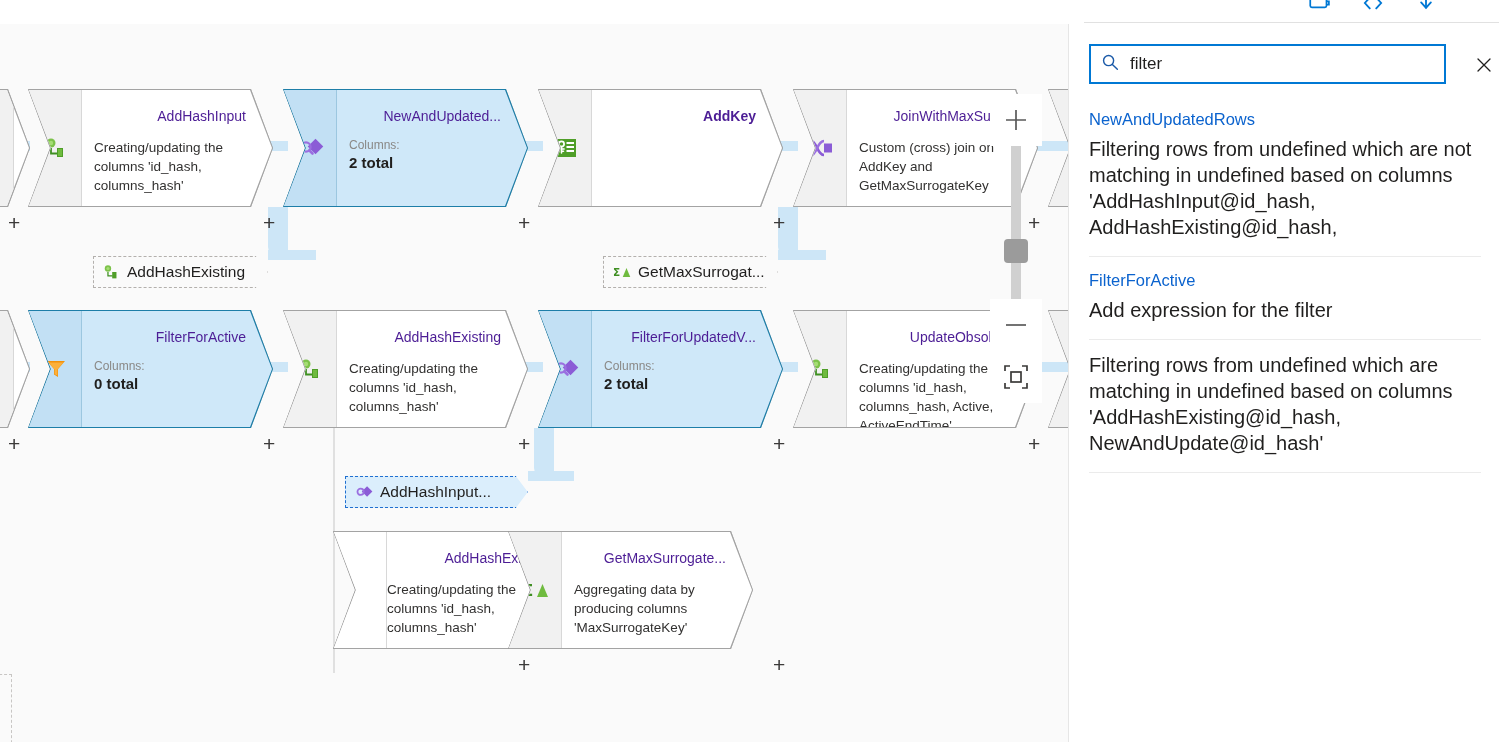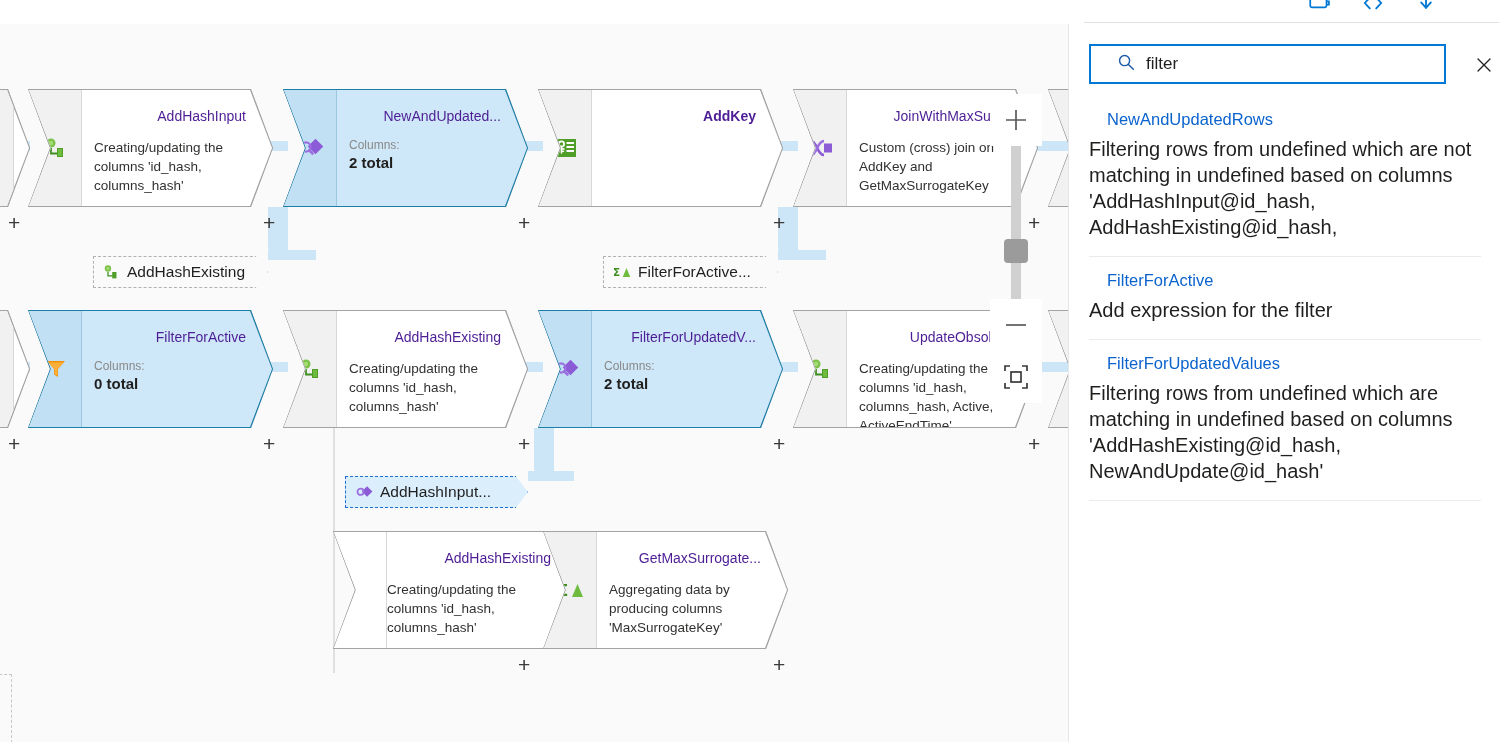--- a/index.html
+++ b/index.html
@@ -149,35 +149,35 @@
     position: absolute; left: 1069px; top: 24px; width: 430px; height: 718px;
     background: #ffffff;
   }
   .searchrow {
     position: absolute; left: 20px; top: 20px; width: 392px; height: 40px;
     display: flex; align-items: center;
   }
   .searchbox {
     width: 357px; height: 40px;
     border: 2px solid #0078d4; background: #ffffff;
-    display: flex; align-items: center; gap: 10px; padding: 0 26px;
+    display: flex; align-items: center; gap: 10px; padding: 0 10px;
   }
   .searchbox .stext {
     font-size: 17px; color: #201f1e; line-height: 20px;
     white-space: nowrap; overflow: hidden;
   }
   .closebtn {
     position: absolute; left: 380px; top: 6px;
     width: 30px; height: 30px; display: flex; align-items: center; justify-content: center;
   }
   .results { position: absolute; left: 20px; top: 76px; width: 392px; }
   .result { padding: 12px 0 16px 0; border-bottom: 1px solid #ebebeb; }
   .result:first-child { padding-top: 8px; }
   .rtitle {
-    font-size: 16.5px; color: #0b63ce; line-height: 22px; margin-bottom: 6px; margin-left: 18px;
+    font-size: 16.5px; color: #0b63ce; line-height: 22px; margin-bottom: 6px;
   }
   .rdesc {
     font-size: 20px; color: #201f1e; line-height: 26px;
     white-space: pre-line;
   }
 
   .icon { display: block; }
 </style>
 </head>
 <body>
@@ -358,21 +358,21 @@
     </div>
 
     <div class="chip" style="left:603px; top:232px; width:175px;">
       <div class="chipbg"></div>
       <span class="cicon">
         <svg width="18" height="15" viewBox="0 0 24 20">
           <text x="0" y="15" font-family="DejaVu Sans, sans-serif" font-size="14" font-weight="bold" fill="#3f8f22">Σ</text>
           <path d="M13 16 18 4l5 12z" fill="#6fbb3f"></path>
         </svg>
       </span>
-      <span class="ctext">FilterForActive...</span>
+      <span class="ctext">GetMaxSurrogat...</span>
     </div>
 
     <div class="node sel" style="left:28px; top:286px; width:245px;">
       <div class="shape"></div>
       <div class="inner">
         <div class="gutter">
           <svg class="icon" width="24" height="24" viewBox="0 0 24 24">
             <path d="M3 4h18l-7 8v8l-4-2.5V12z" fill="#f2910a"></path>
             <path d="M4.6 5.5h14.8l-6 7v6.2l-2.8-1.8V12.5z" fill="#fbb03b"></path>
           </svg>
@@ -462,21 +462,21 @@
       <div class="inner">
         <div class="gutter" style="background:#ffffff;"></div>
         <div class="body" style="padding-left:0;">
           <div class="title">AddHashExisting</div>
           <div class="desc">Creating/updating the columns 'id_hash, columns_hash'</div>
         </div>
       </div>
     </div>
     <div class="plus" style="left:518px; top:630px;">+</div>
 
-    <div class="node" style="left:543px; top:507px; width:245px;">
+    <div class="node" style="left:508px; top:507px; width:245px;">
       <div class="shape"></div>
       <div class="inner">
         <div class="gutter">
           <svg class="icon" width="26" height="20" viewBox="0 0 26 20">
             <text x="0" y="16" font-family="DejaVu Sans, sans-serif" font-size="15" font-weight="bold" fill="#3f8f22">Σ</text>
             <path d="M14 17 19.5 4 25 17z" fill="#6fbb3f"></path>
           </svg>
         </div>
         <div class="body">
           <div class="title">GetMaxSurrogate...</div>
@@ -534,20 +534,19 @@
     <div class="results">
       <div class="result">
         <div class="rtitle">NewAndUpdatedRows</div>
         <div class="rdesc">Filtering rows from undefined which are not matching in undefined based on columns 'AddHashInput@id_hash, AddHashExisting@id_hash,</div>
       </div>
       <div class="result">
         <div class="rtitle">FilterForActive</div>
         <div class="rdesc">Add expression for the filter</div>
       </div>
       <div class="result">
-        <div class="rtitle">FilterForUpdatedValues</div>
         <div class="rdesc">Filtering rows from undefined which are matching in undefined based on columns 'AddHashExisting@id_hash, NewAndUpdate@id_hash'</div>
       </div>
     </div>
 
   </div>
 
 </div>
 
 </body></html>

